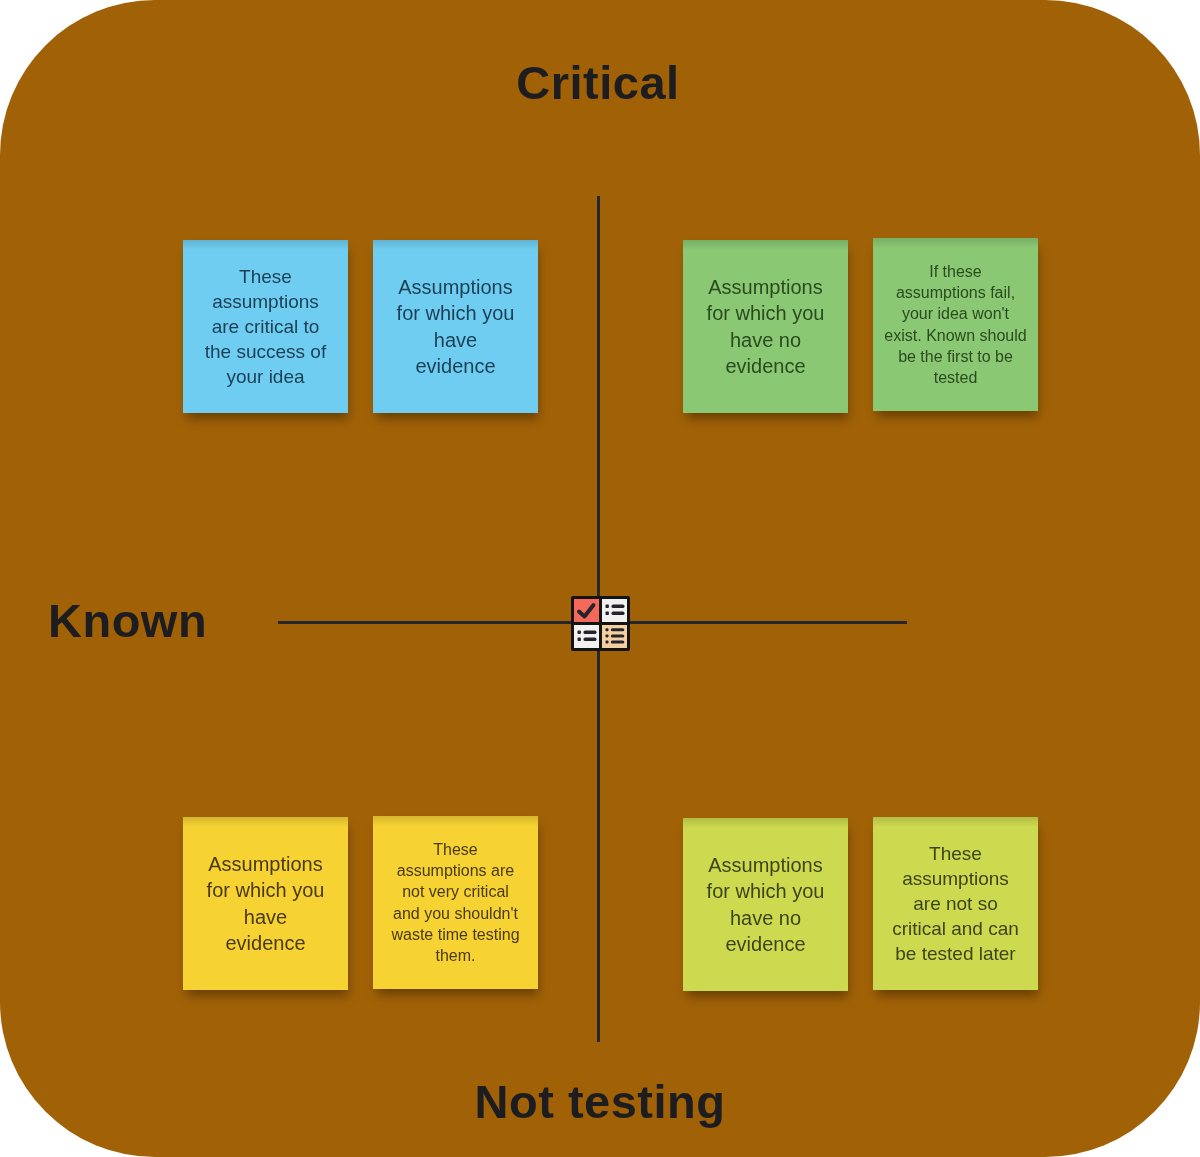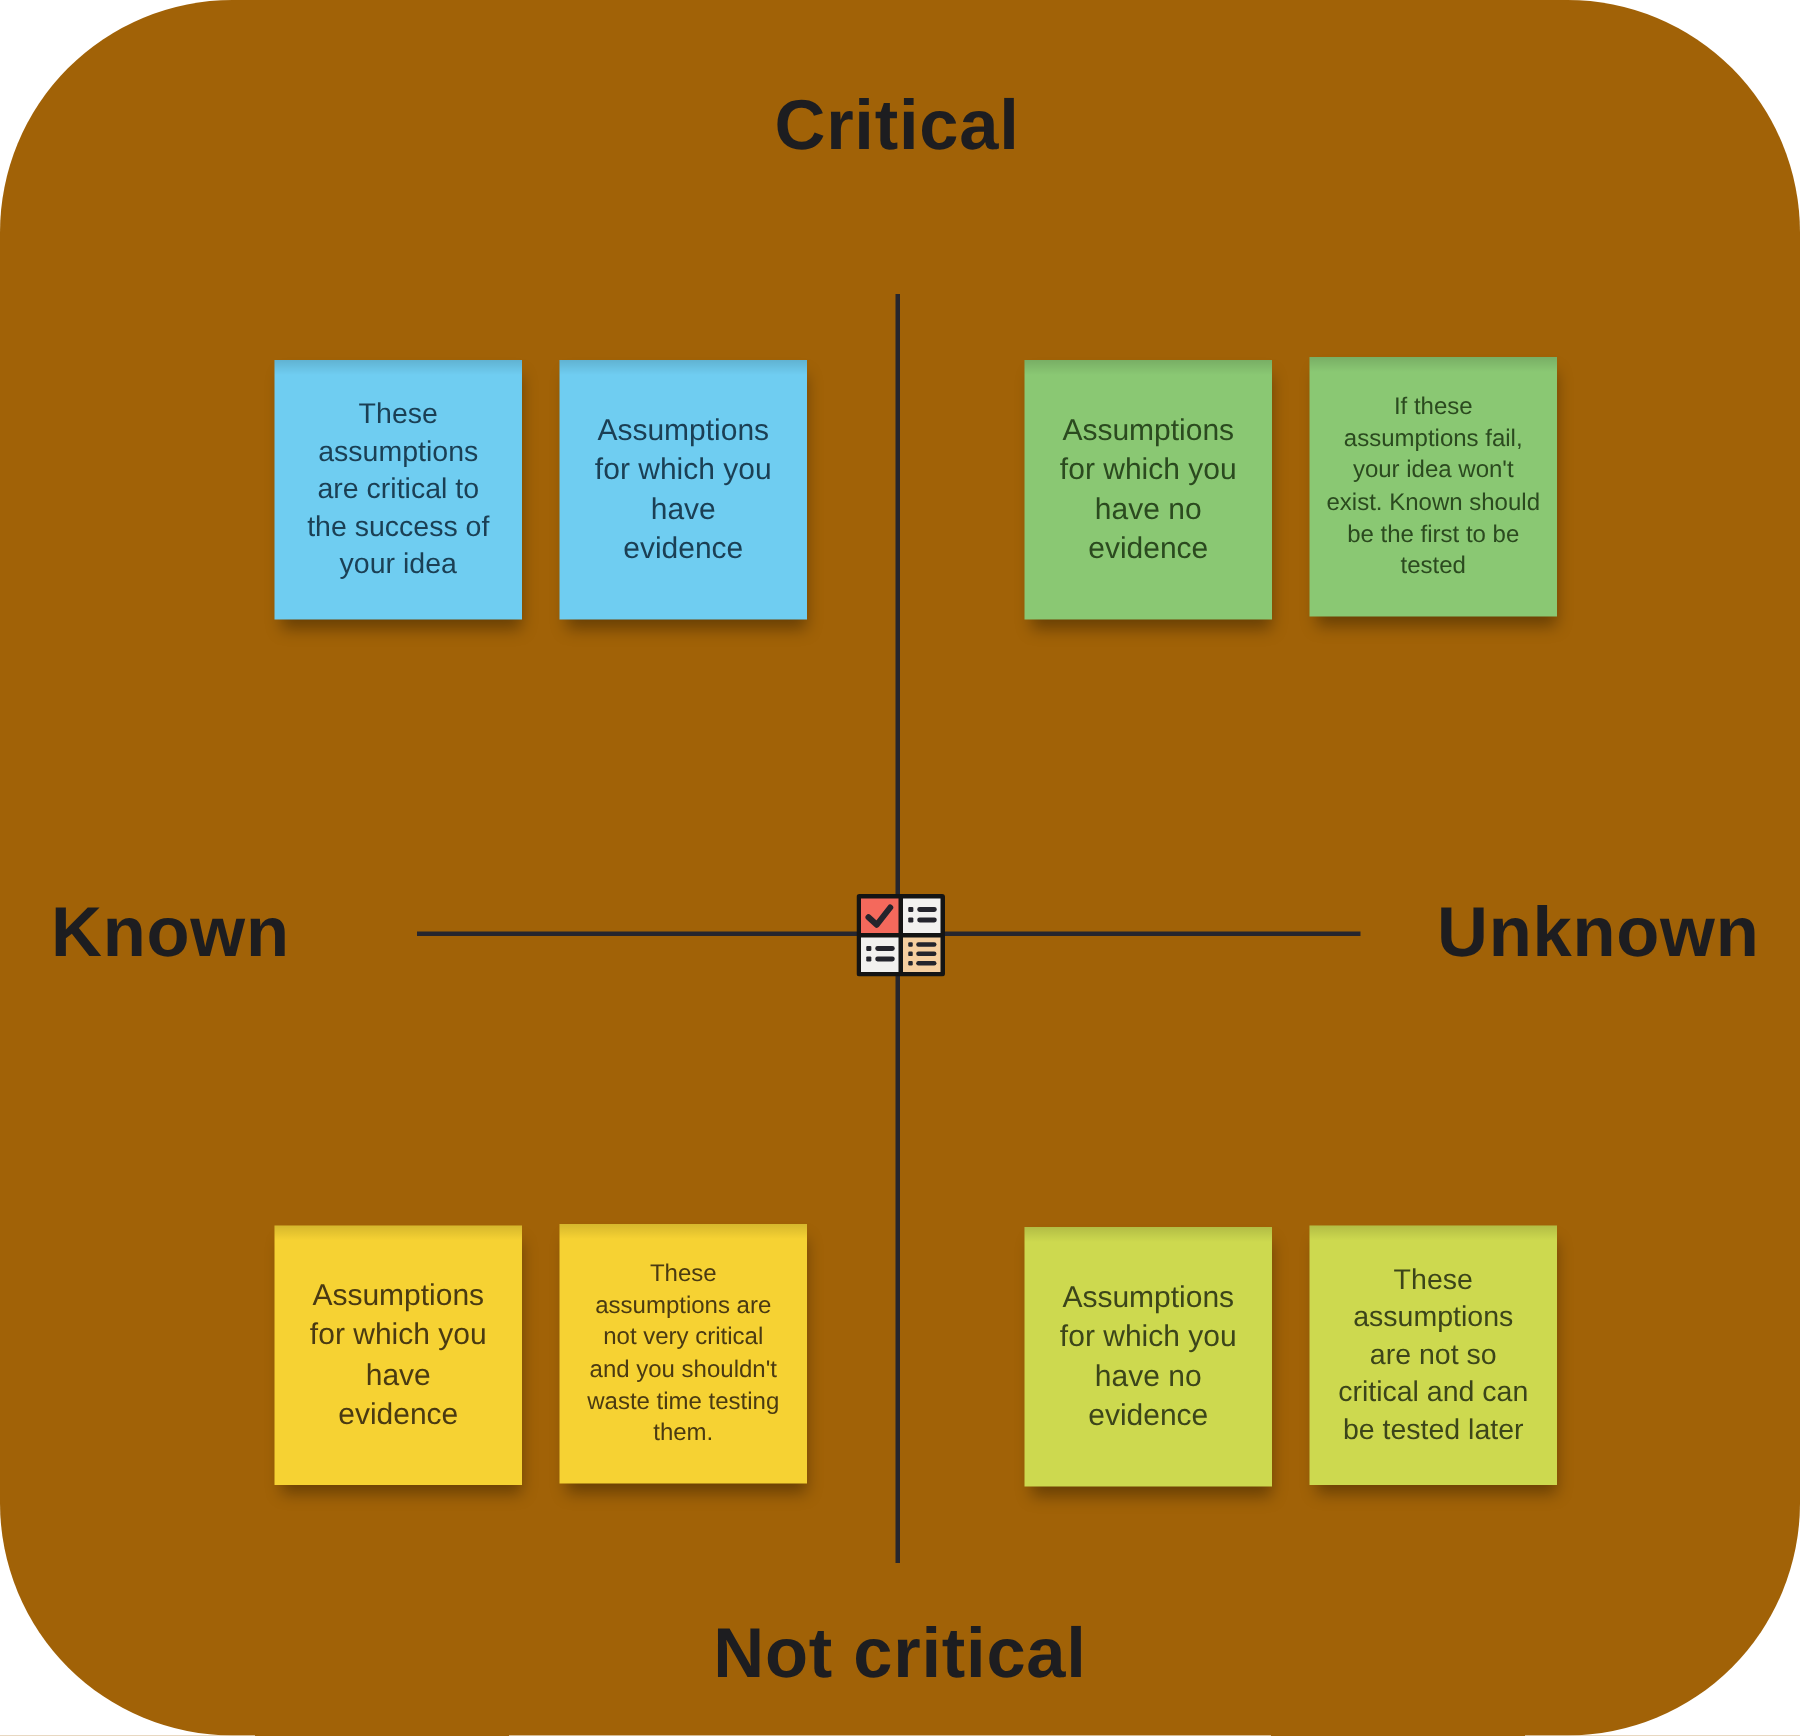--- a/index.html
+++ b/index.html
@@ -21,21 +21,21 @@
   .axis-label {
     position: absolute;
     font-weight: 700;
     font-size: 47px;
     color: #1d1d20;
     letter-spacing: 0.5px;
     white-space: nowrap;
   }
   .axis-label.top    { top: 55px;  left: 0; width: 1196px; text-align: center; }
   .axis-label.bottom { top: 1074px; left: 0; width: 1200px; text-align: center; }
-  .axis-label.left   { top: 593px; left: 34px; }
+  .axis-label.left   { top: 593px; left: 48px; }
   .axis-label.right  { top: 593px; right: 27px; }
 
   .vline {
     position: absolute;
     left: 597px; top: 196px;
     width: 3px; height: 846px;
     background: #26262e;
   }
   .hline {
     position: absolute;
@@ -95,23 +95,22 @@
   .n6 { left: 373px; top: 816px; }
   .n7 { left: 683px; top: 818px; }
   .n8 { left: 873px; top: 817px; }
 </style>
 </head>
 <body>
 
 <div class="board">
 
   <div class="axis-label top">Critical</div>
-  <div class="axis-label bottom">Not critical</div>
+  <div class="axis-label bottom">Not testing</div>
   <div class="axis-label left">Known</div>
-  <div class="axis-label right">Unknown</div>
 
   <div class="vline"></div>
   <div class="hline"></div>
 
   <svg class="center-icon" viewBox="0 0 59 55" aria-hidden="true">
     <rect x="0" y="0" width="59" height="55" rx="2" fill="#141414"></rect>
     <rect x="3" y="3" width="25" height="23" fill="#f4695c"></rect>
     <rect x="31" y="3" width="25" height="23" fill="#f2f1ef"></rect>
     <rect x="3" y="29" width="25" height="23" fill="#f2f1ef"></rect>
     <rect x="31" y="29" width="25" height="23" fill="#f6cfa0"></rect>

